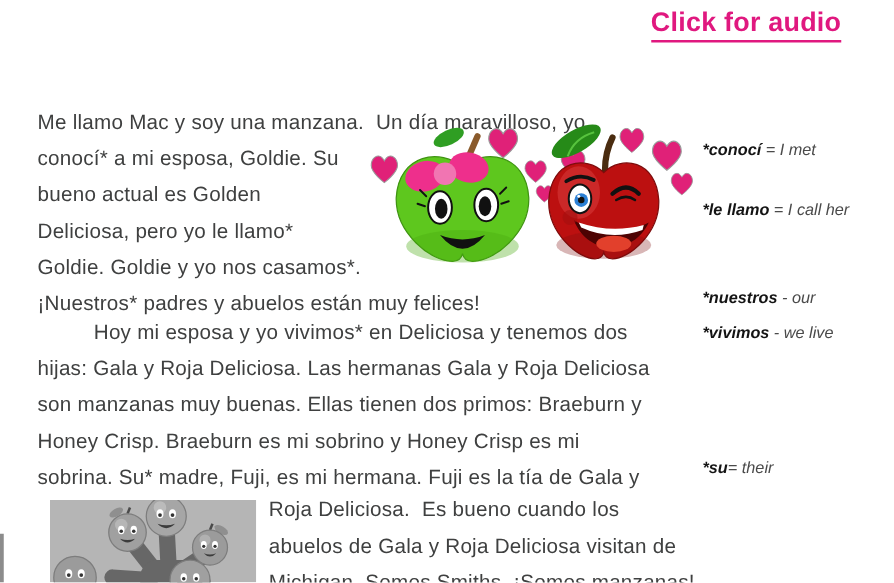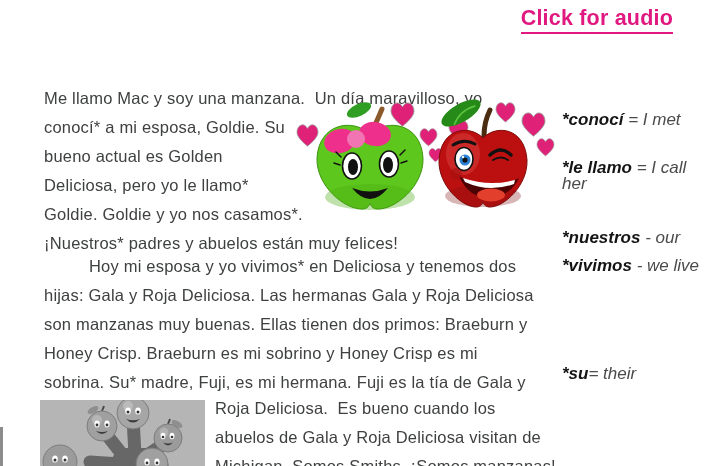--- a/index.html
+++ b/index.html
@@ -14,34 +14,34 @@
     position:absolute;top:6px;right:42px;
     font-size:21.5px;font-weight:700;color:#e0187f;
     text-decoration:none;border-bottom:2.5px solid #e0187f;
     padding-bottom:1px;letter-spacing:.2px;cursor:pointer;
   }
   .title{
     position:absolute;left:0;right:0;top:44px;margin:0;
     text-align:center;font-size:21px;font-weight:700;color:#1b1b1b;
     letter-spacing:.2px;
   }
-  .textblock{position:absolute;left:44px;}
+  .textblock{position:absolute;left:30px;}
   .line{
     height:29px;line-height:29px;font-size:16.5px;
     letter-spacing:.2px;white-space:pre;color:#3f4040;
   }
   .p1{top:84px;}
   .p2{top:252px;}
   .p3{top:394px;left:215px;}
   .indent{padding-left:45px;}
   .couple-img{position:absolute;left:293px;top:96px;}
   .family-img{position:absolute;left:40px;top:400px;}
   .note{
     position:absolute;left:562px;width:152px;
-    font-size:17px;line-height:16px;font-style:italic;
+    font-size:13px;line-height:16px;font-style:italic;
   }
   .note b{color:#141414;font-weight:700;white-space:pre-wrap;}
   .note span{color:#4a4a4a;white-space:pre-wrap;}
   .n1{top:112px;} .n2{top:160px;} .n3{top:196px;}
   .n4{top:230px;} .n5{top:258px;} .n6{top:366px;}
   .edge-line{
     position:absolute;left:0;top:427px;width:3px;height:39px;
     background:#8c8c8c;
   }
 </style>

